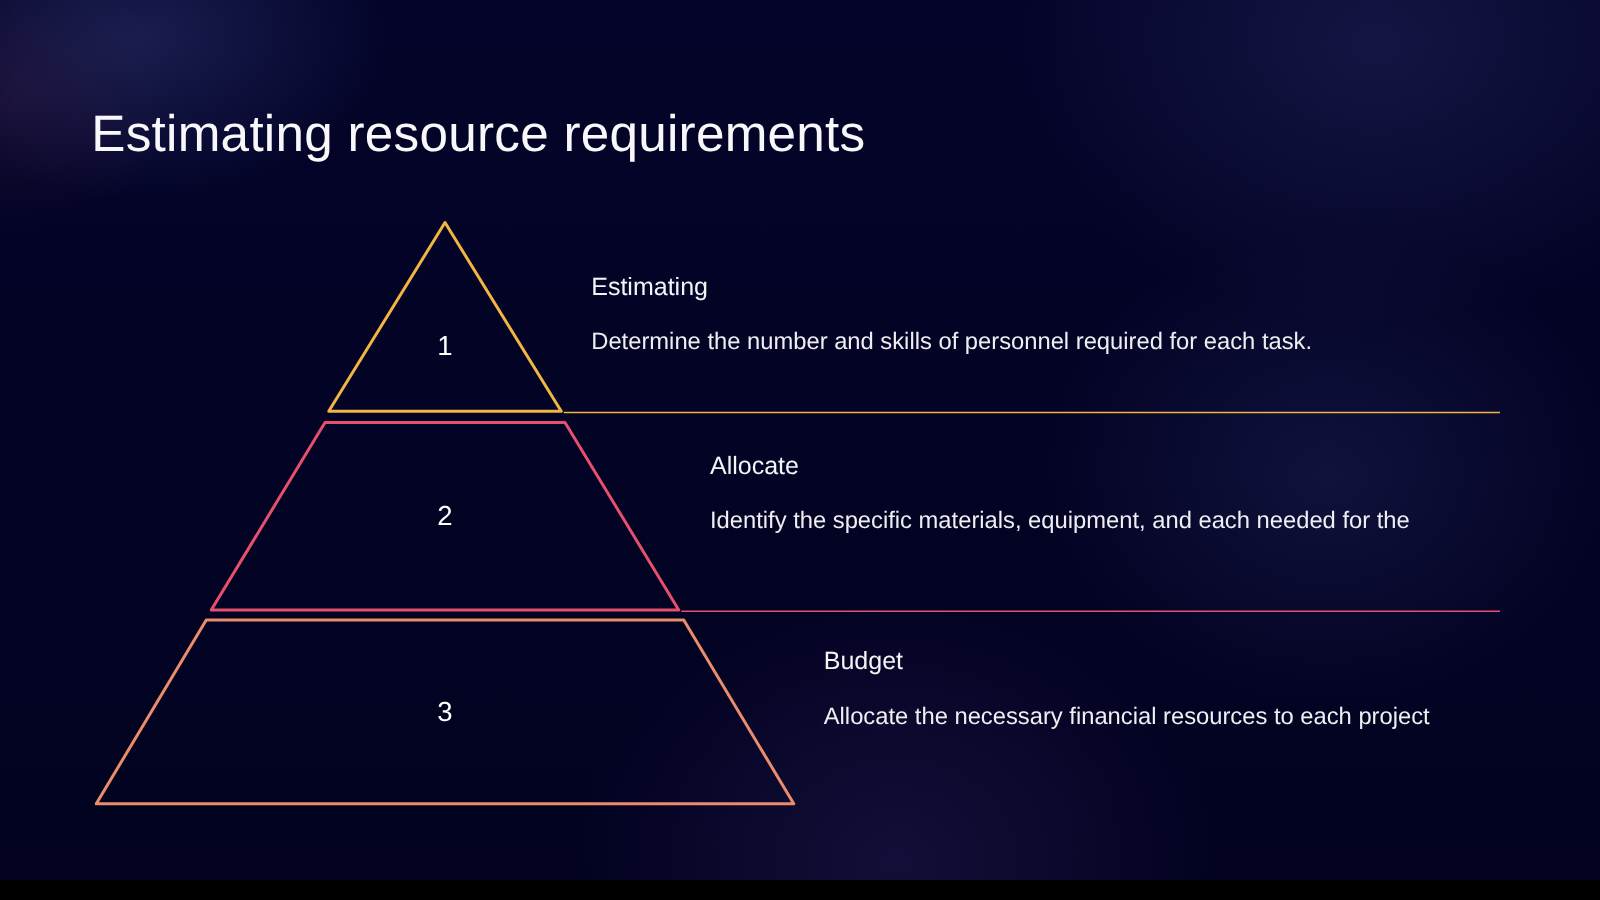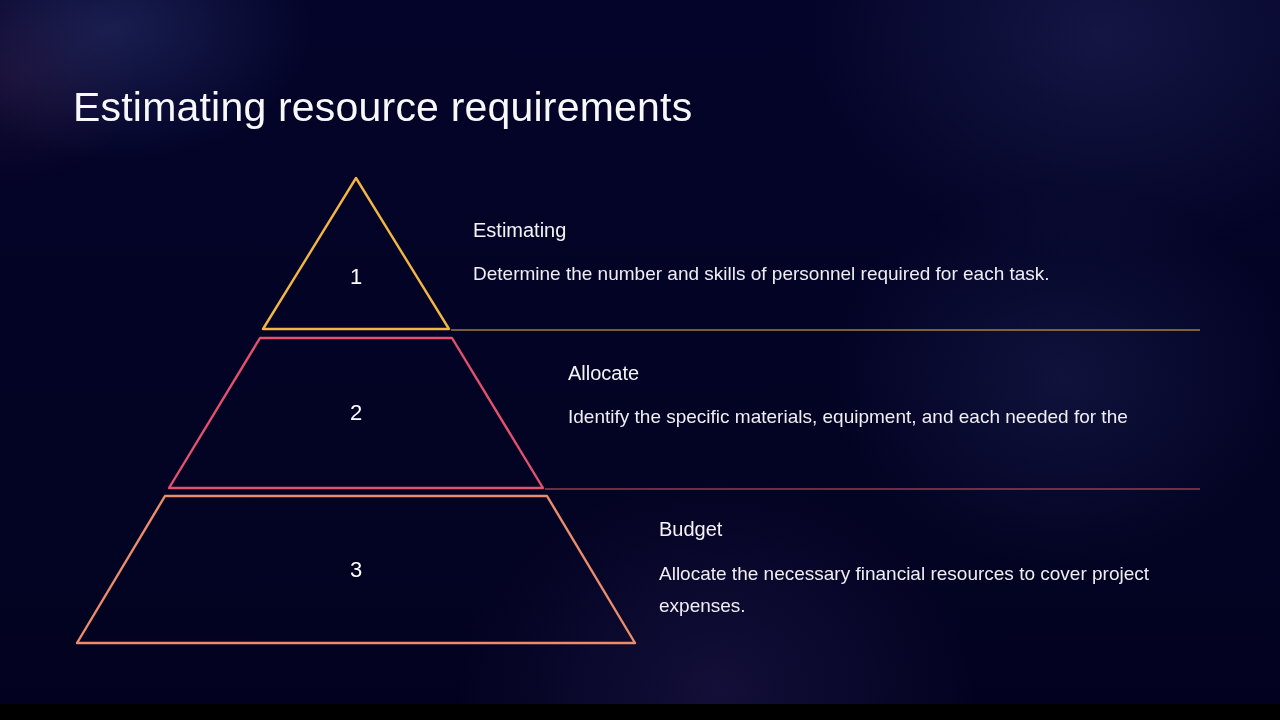--- a/index.html
+++ b/index.html
@@ -99,18 +99,17 @@
   <div class="section sec-materials">
     <div class="section-heading">Allocate</div>
     <div class="section-body">
       <div>Identify the specific materials, equipment, and each needed for the</div>
     </div>
   </div>
 
   <div class="section sec-budget">
     <div class="section-heading">Budget</div>
     <div class="section-body">
-      <div>Allocate the necessary financial resources to cover project</div>
-      <div>expenses.</div>
+      <div>Allocate the necessary financial resources to each project</div>
     </div>
   </div>
 
 </div>
 
 </body></html>

